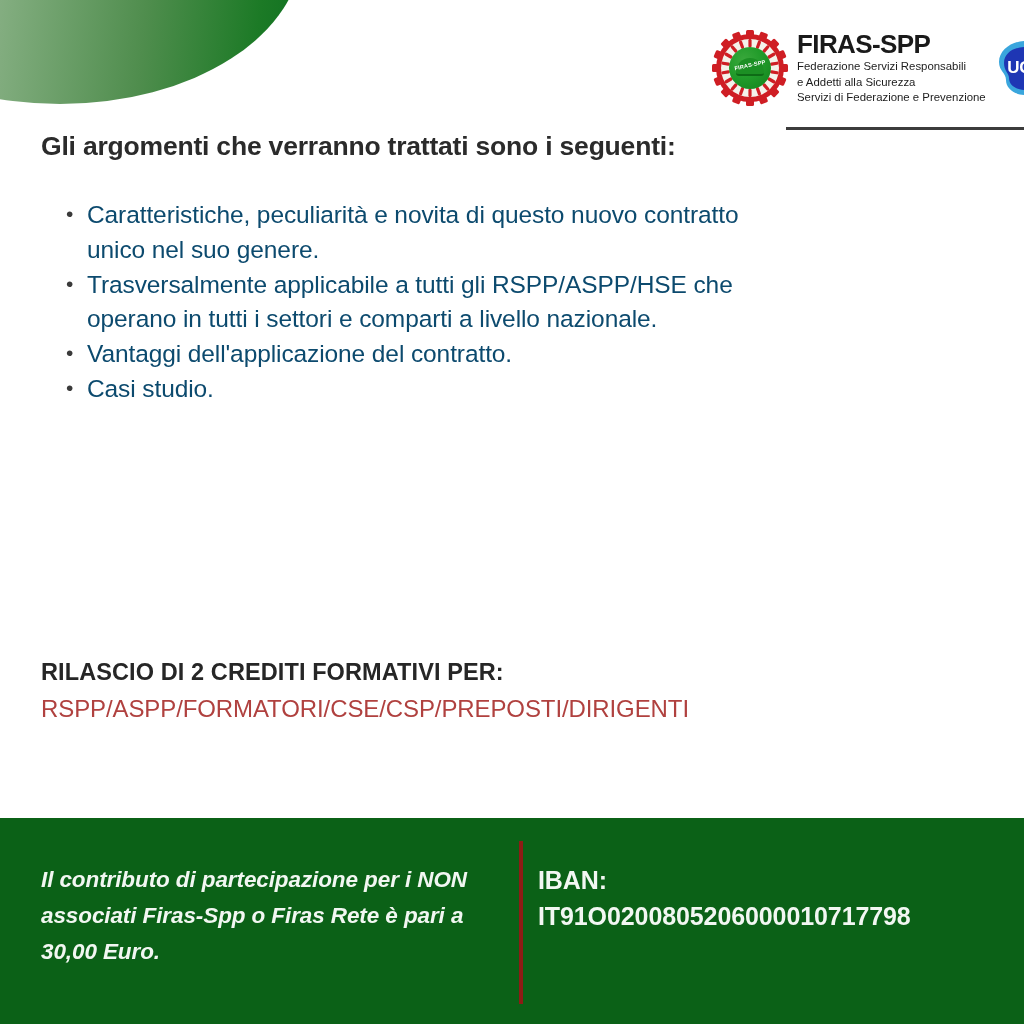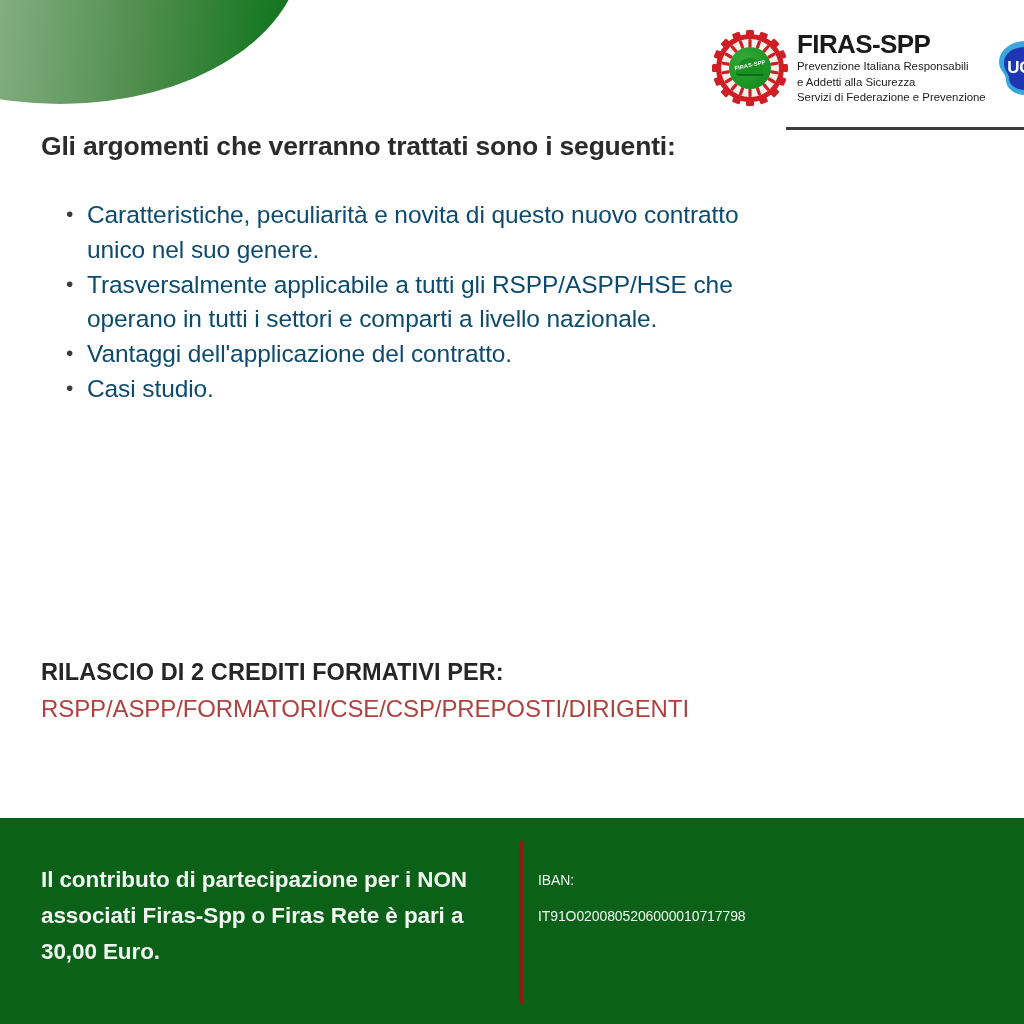--- a/index.html
+++ b/index.html
@@ -216,28 +216,29 @@
   .footer-left {
     position: absolute;
     left: 41px;
     top: 862px;
     width: 455px;
     font-size: 22.5px;
     font-weight: bold;
     color: #f2f7f2;
     line-height: 36px;
     letter-spacing: -0.1px;
+    font-style: italic;
   }
   .footer-right {
     position: absolute;
     left: 538px;
     top: 862px;
     width: 470px;
-    font-size: 14px;
-    font-weight: normal;
+    font-size: 25px;
+    font-weight: bold;
     color: #f2f7f2;
     line-height: 36px;
     letter-spacing: -0.1px;
   }
 </style>
 </head>
 <body>
 
 <div class="page">
 
@@ -293,21 +294,21 @@
         </g>
       </svg>
       <div class="gear-green">
         <div class="helmet"></div>
         <div class="gear-label">FIRAS-SPP</div>
       </div>
     </div>
 
     <div class="firas-text">
       <div class="firas-title">FIRAS-SPP</div>
-      <div class="firas-sub">Prevenzione Italiana Responsabili</div>
+      <div class="firas-sub">Federazione Servizi Responsabili</div>
       <div class="firas-sub">e Addetti alla Sicurezza</div>
       <div class="firas-sub">Servizi di Federazione e Prevenzione</div>
     </div>
 
     <div class="ugl-mark">
       <svg viewBox="0 0 58 58" width="58" height="58">
         <path d="M29 2 C42 2 56 10 56 22 C56 31 49 33 49 40 C49 49 41 56 30 56 C19 56 10 50 10 41 C10 34 3 32 3 23 C3 11 16 2 29 2 Z" fill="#3aa6dd"></path>
         <path d="M29 8 C40 8 50 14 50 24 C50 32 45 34 45 39 C45 46 38 51 29 51 C20 51 13 46 13 39 C13 34 8 32 8 24 C8 14 18 8 29 8 Z" fill="#1e36b4"></path>
       </svg>
       <div class="ugl-text">UGL</div>

